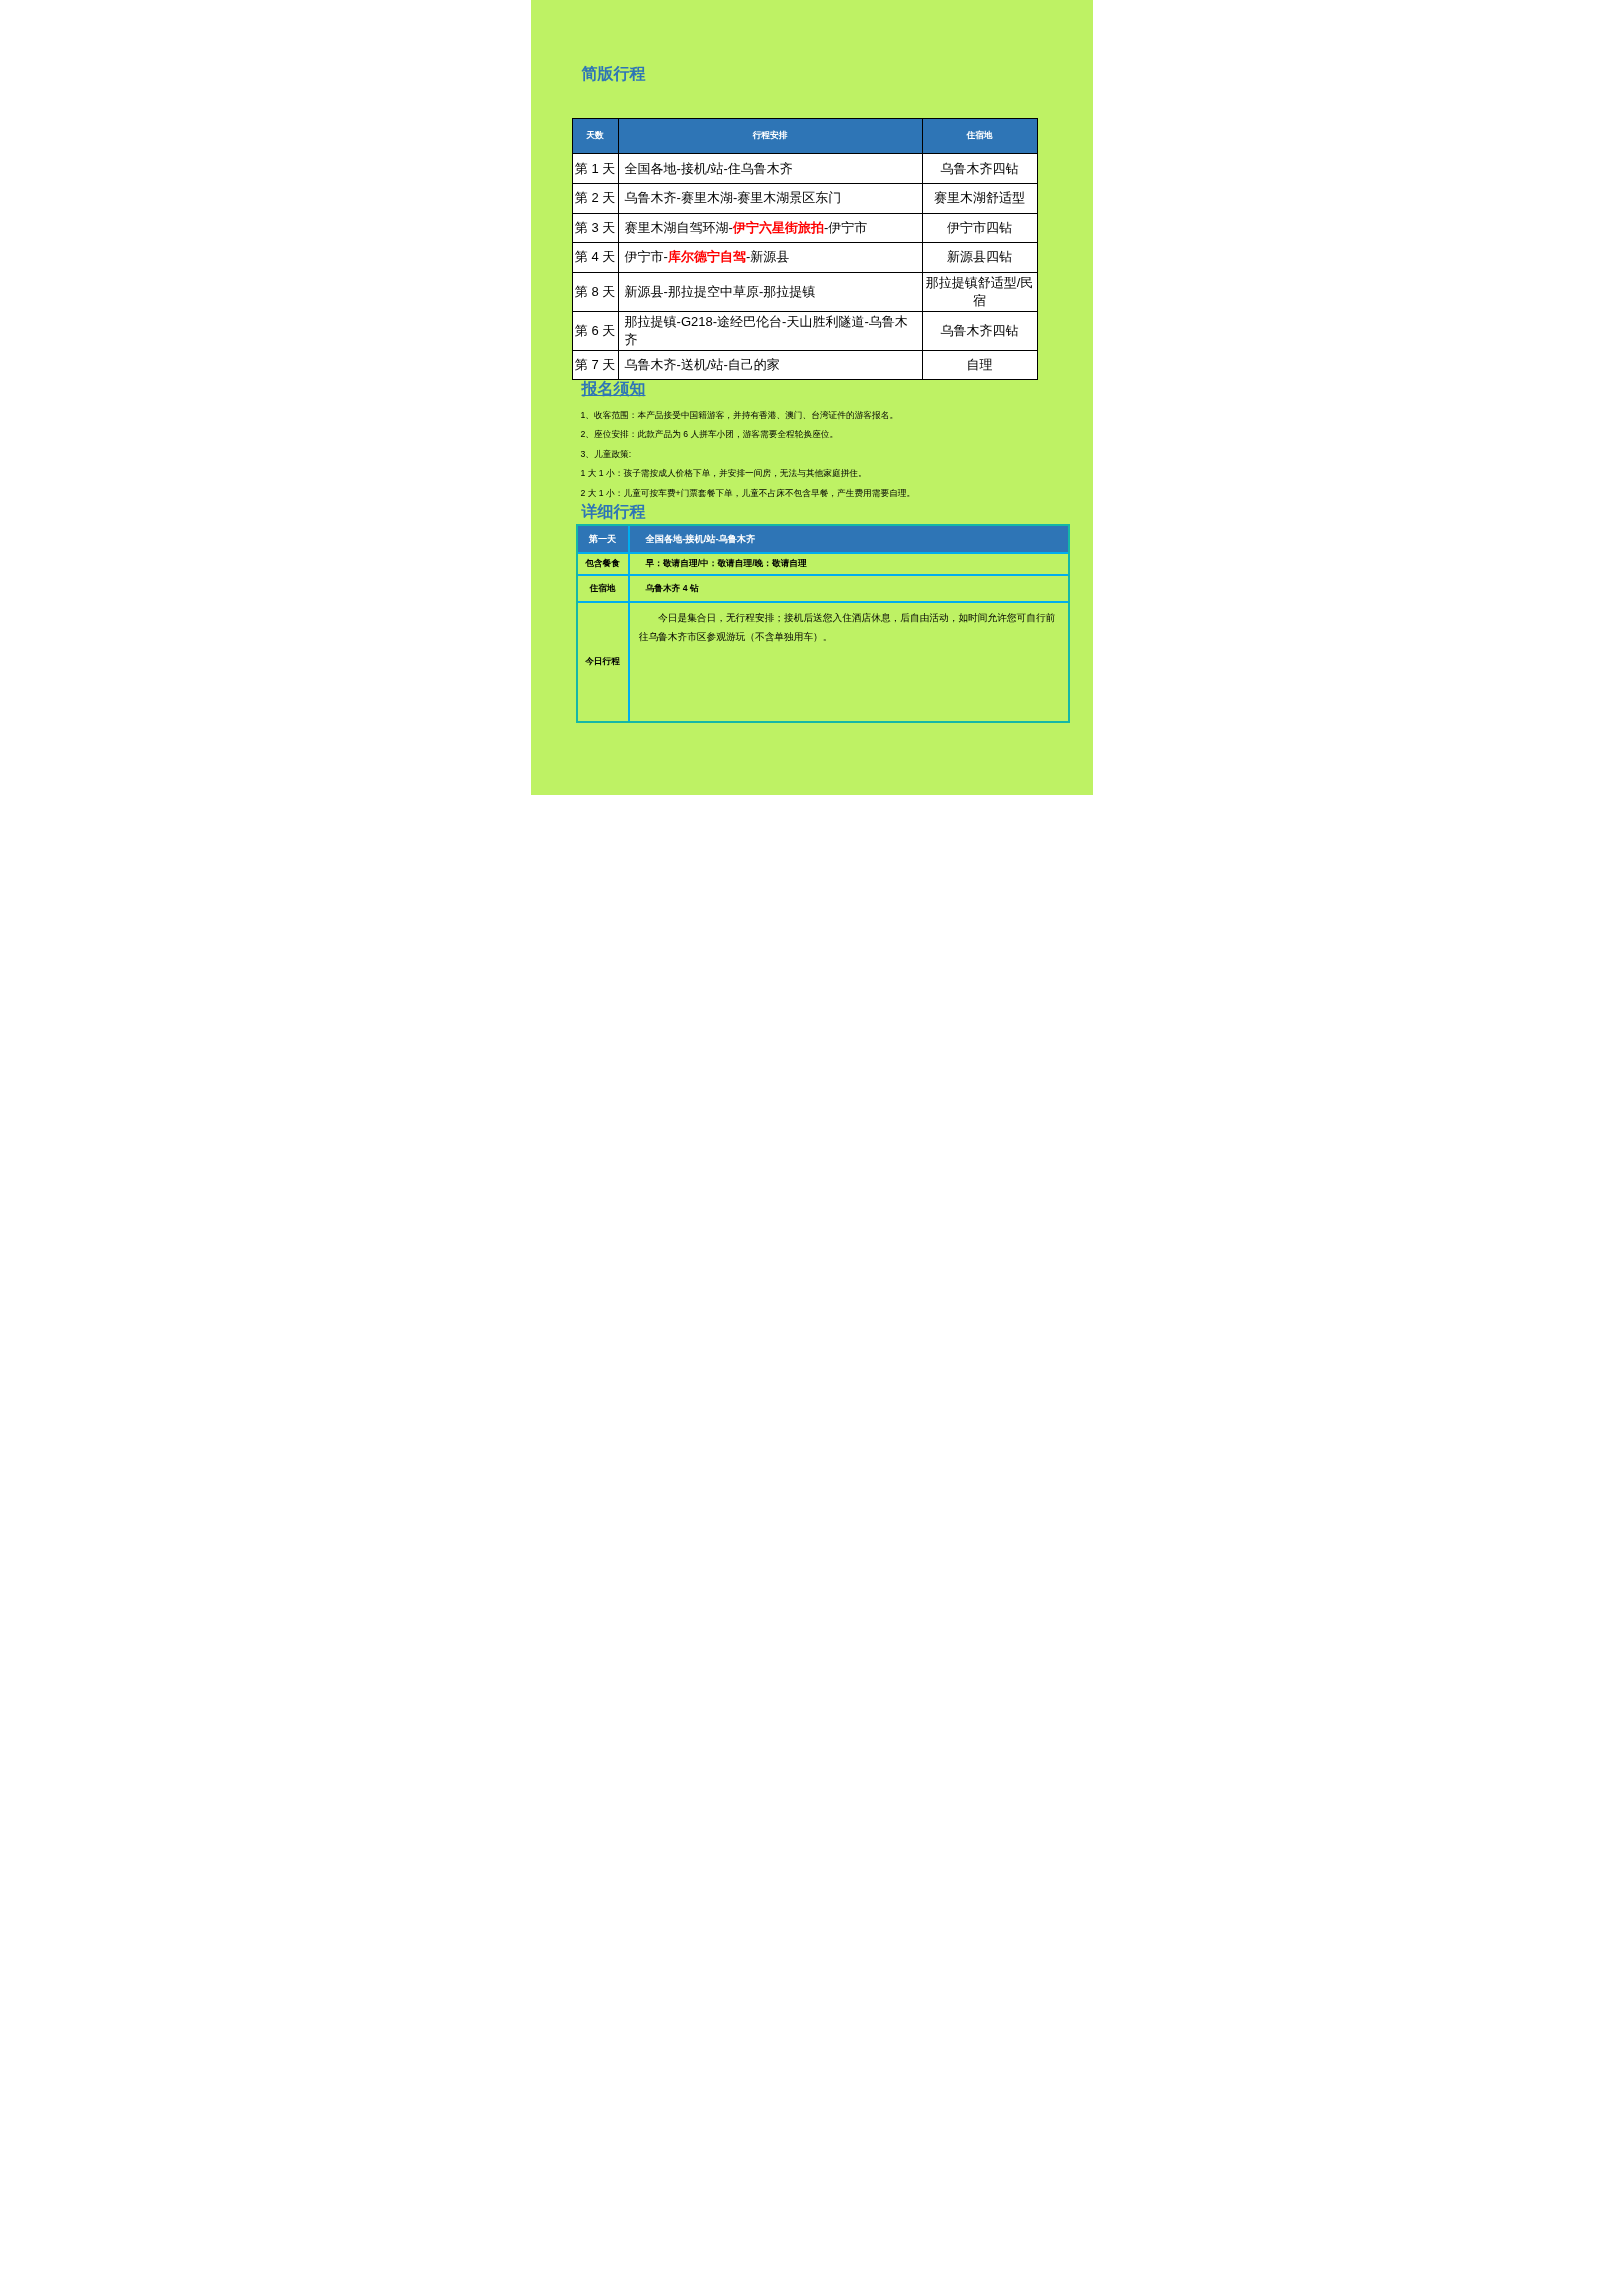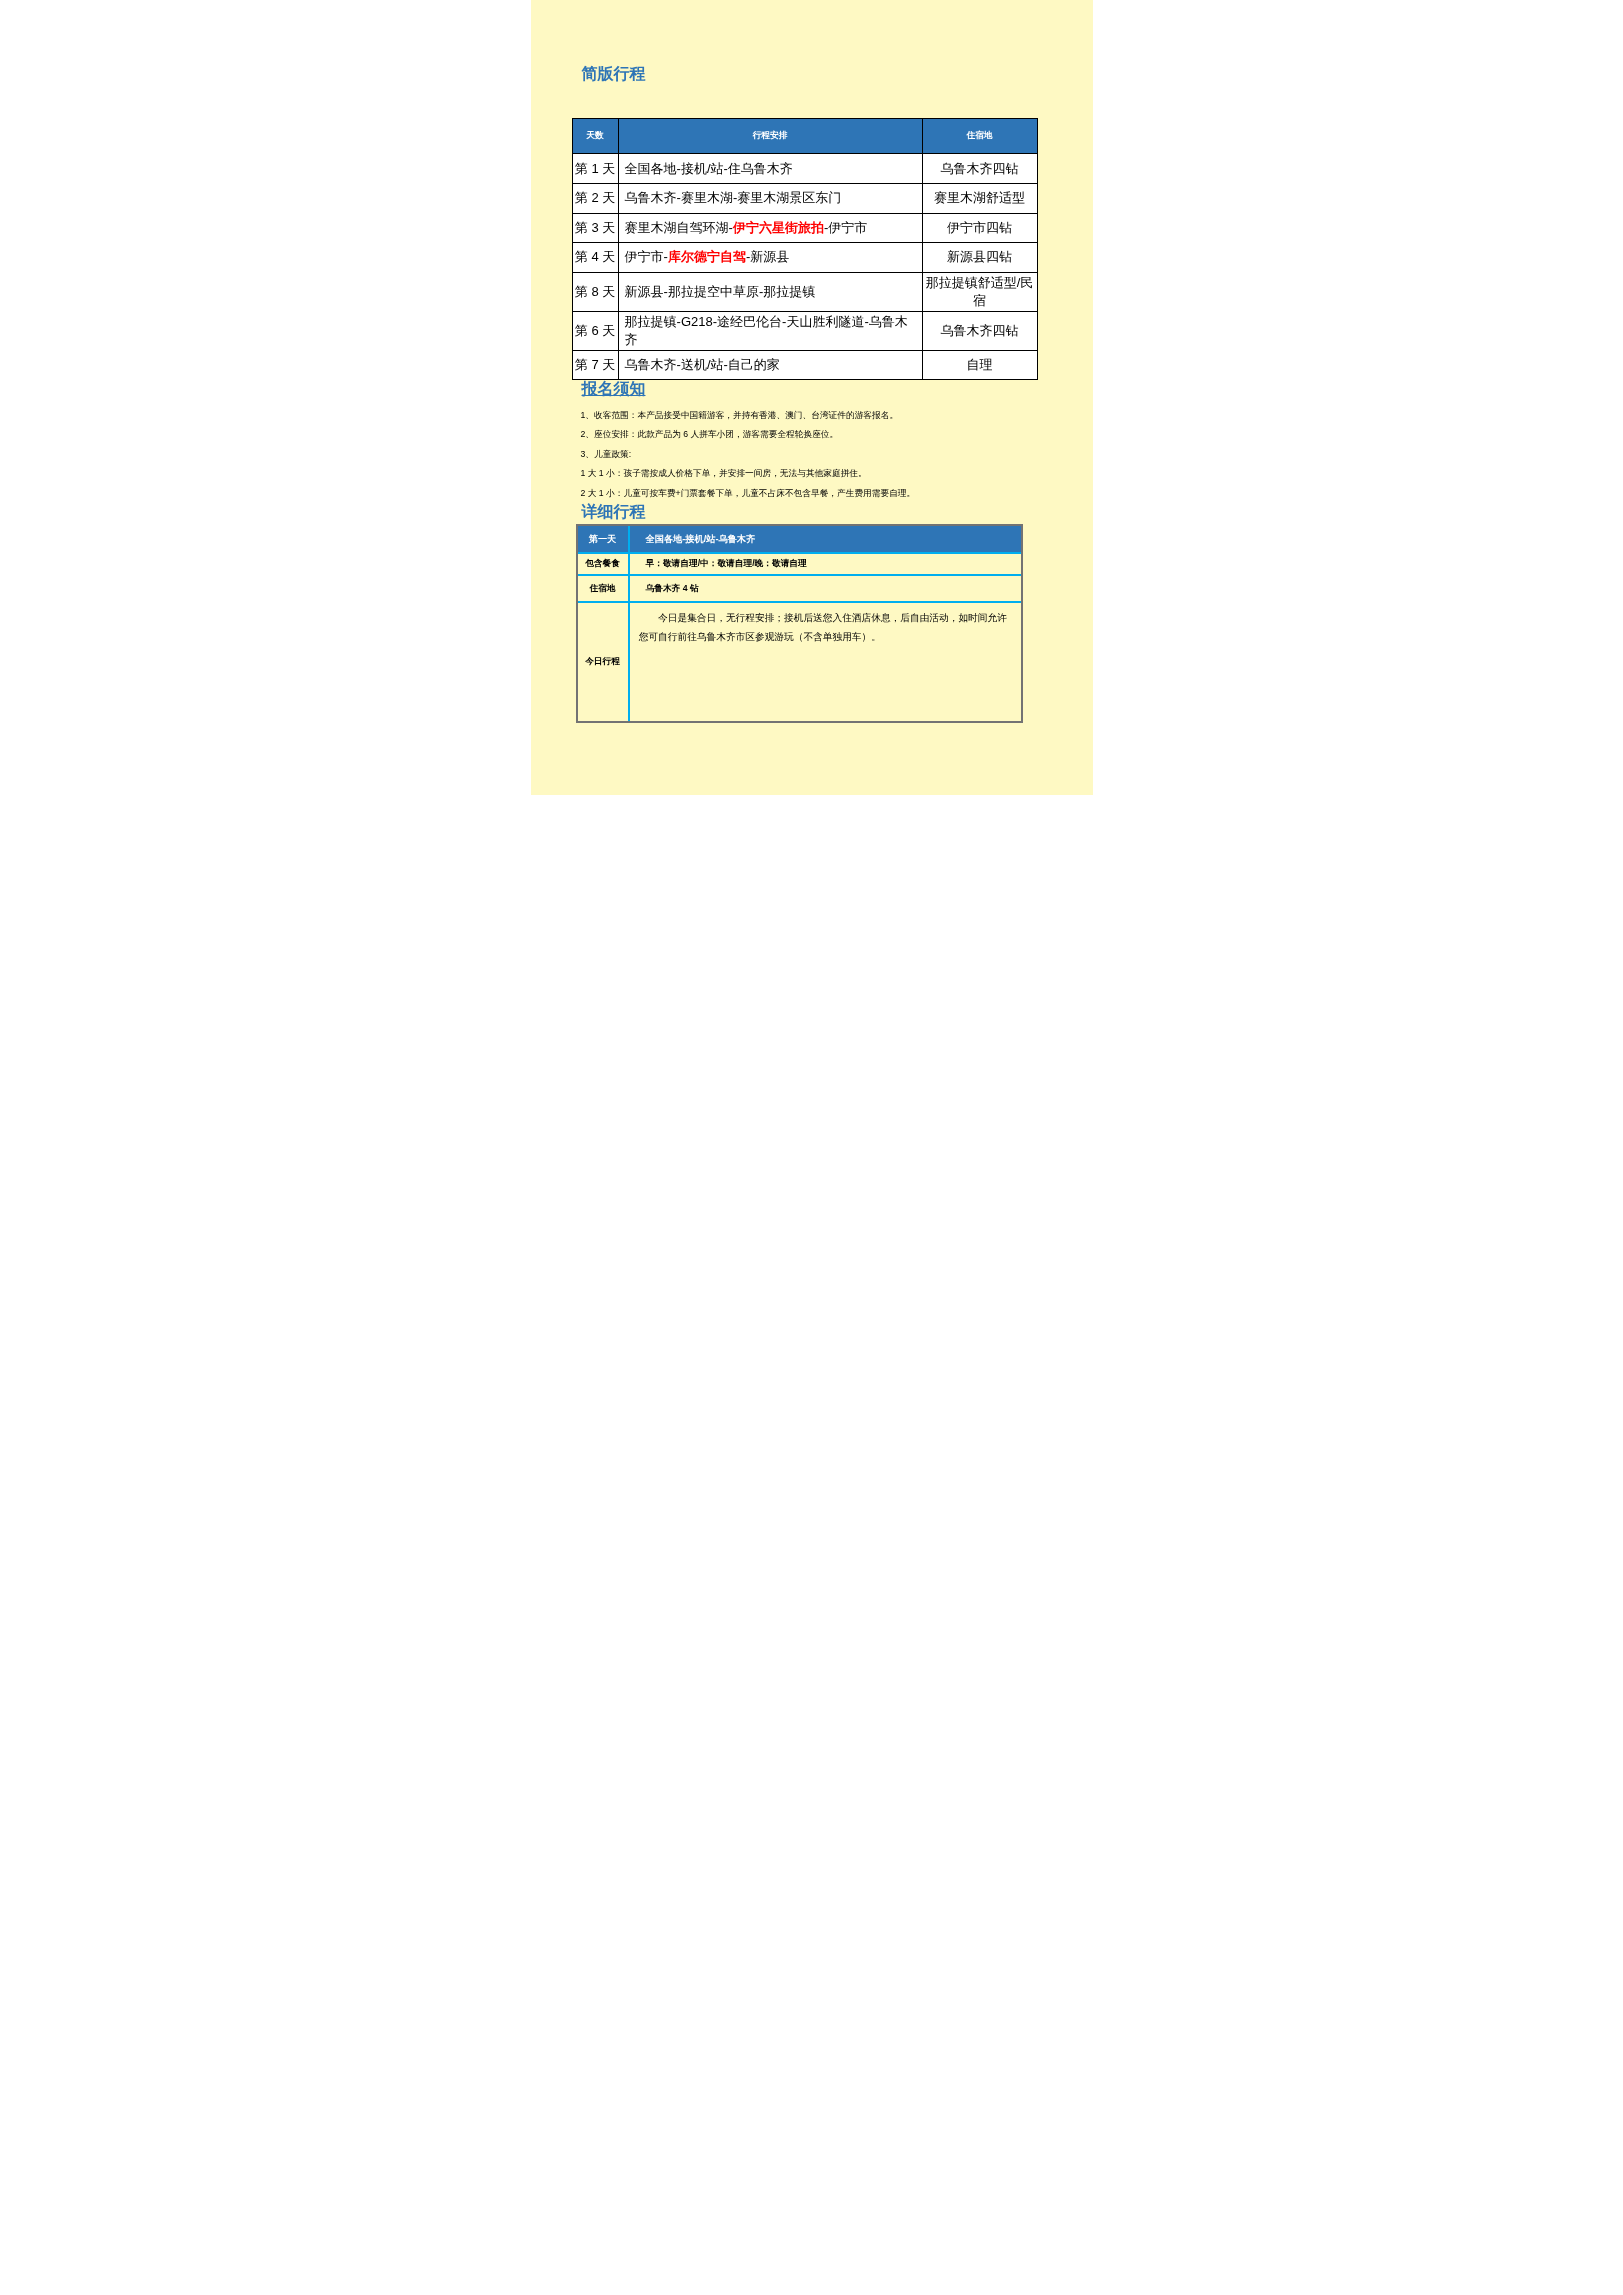--- a/index.html
+++ b/index.html
@@ -1,20 +1,20 @@
 <!DOCTYPE html>
 <html style="font-size:8.2px"><head>
 <meta charset="utf-8">
 <style>
   html,body{margin:0;padding:0;background:#ffffff;}
   .page{
     width:562px;
     min-height:795px;
     margin:0 auto;
-    background:#fef9c3;
+    background:#bef264;
     font-family:"Liberation Sans","DejaVu Sans",sans-serif;
     color:#000;
     box-sizing:border-box;
     padding-top:65px;
     overflow:hidden;
   }
   h1.sec{
     margin:0 0 0 51px;
     color:#2e75b6;
     font-size:16px;
@@ -56,23 +56,23 @@
     margin:7.2px 0 0 50px;
     font-size:8.7px;
     line-height:19.4px;
   }
   .notes .note-line{white-space:nowrap;}
   .h-notes{margin-top:20.4px;text-decoration:underline;}
   .h-detail{margin-top:8.2px;}
   
   .dtable{
     margin:3.1px 0 0 45px;
-    width:447px;
+    width:494px;
     box-sizing:border-box;
-    border:2px solid #737373;
+    border:2px solid #14b8a6;
   }
   .drow{display:flex;border-top:2px solid #00aeef;}
   .drow:first-child{border-top:none;}
   .dlabel{
     flex:0 0 50px;
     width:50px;
     border-right:2px solid #00aeef;
     display:flex;align-items:center;justify-content:center;
     font-weight:700;font-size:8.7px;text-align:center;
   }

